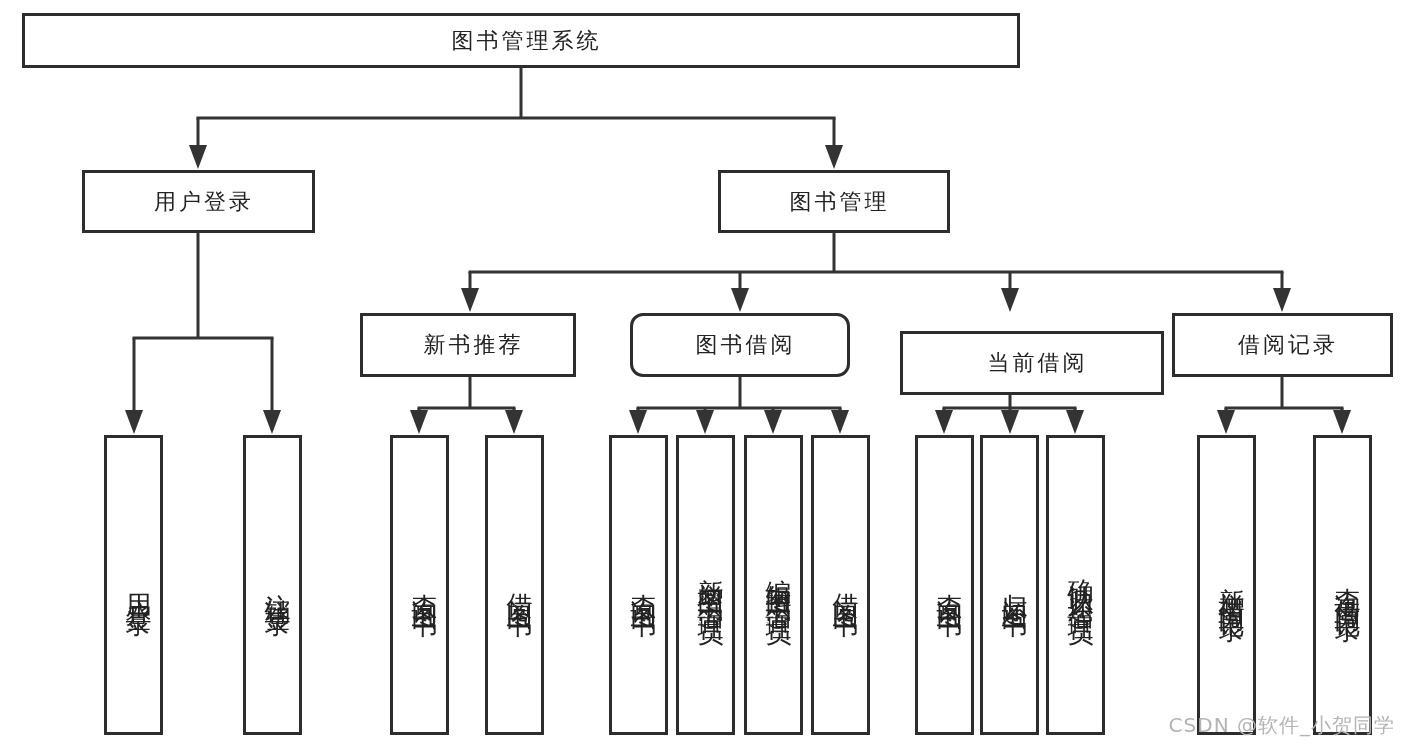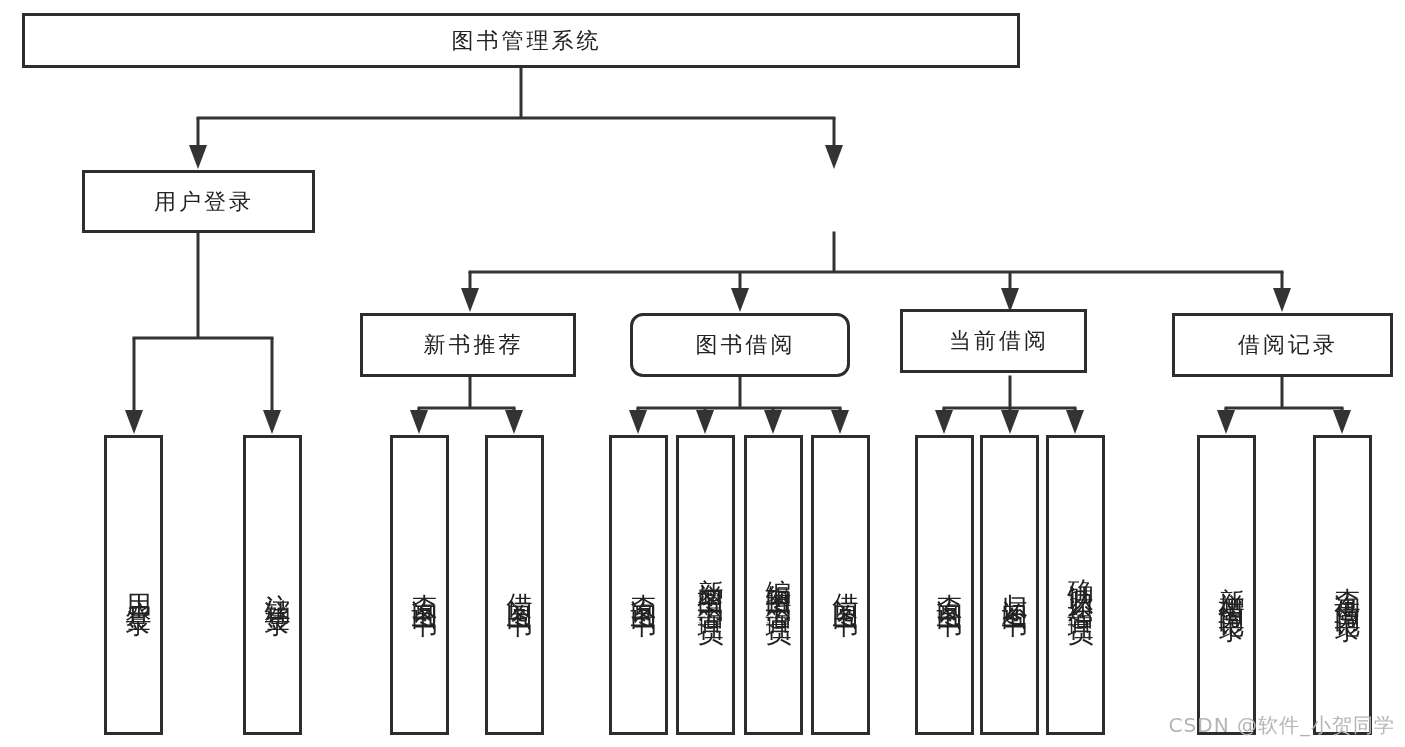--- a/index.html
+++ b/index.html
@@ -86,24 +86,25 @@
     <g>
       <path class="wire" d="M1282 377 V408 M1226 408 H1342"></path>
       <line class="arrow" x1="1226" y1="408" x2="1226" y2="411" marker-end="url(#arr)"></line>
       <line class="arrow" x1="1342" y1="408" x2="1342" y2="411" marker-end="url(#arr)"></line>
     </g>
   </svg>
 
   <div class="box h" style="left:22px; top:13px; width:998px; height:55px;">图书管理系统</div>
 
   <div class="box h" style="left:82px; top:170px; width:233px; height:63px;">用户登录</div>
+  <div class="box h" style="left:718px; top:170px; width:232px; height:63px;">图书管理</div>
 
   <div class="box h" style="left:360px; top:313px; width:216px; height:64px;">新书推荐</div>
   <div class="box h" style="left:630px; top:313px; width:220px; height:64px;border-radius:13px;">图书借阅</div>
-  <div class="box h" style="left:900px; top:309px; width:187px; height:64px;">当前借阅</div>
+  <div class="box h" style="left:900px; top:331px; width:264px; height:64px;">当前借阅</div>
   <div class="box h" style="left:1172px; top:313px; width:221px; height:64px;text-align:right;">借阅记录</div>
 
   <div class="box v" style="left:104px; top:435px; width:59px; height:300px;">用户登录</div>
   <div class="box v" style="left:243px; top:435px; width:59px; height:300px;">注销登录</div>
 
   <div class="box v" style="left:390px; top:435px; width:59px; height:300px;">查询图书</div>
   <div class="box v" style="left:485px; top:435px; width:59px; height:300px;">借阅图书</div>
 
   <div class="box v" style="left:609px; top:435px; width:59px; height:300px;">查询图书</div>
   <div class="box v" style="left:676px; top:435px; width:59px; height:300px;">新增图书（管理员）</div>

